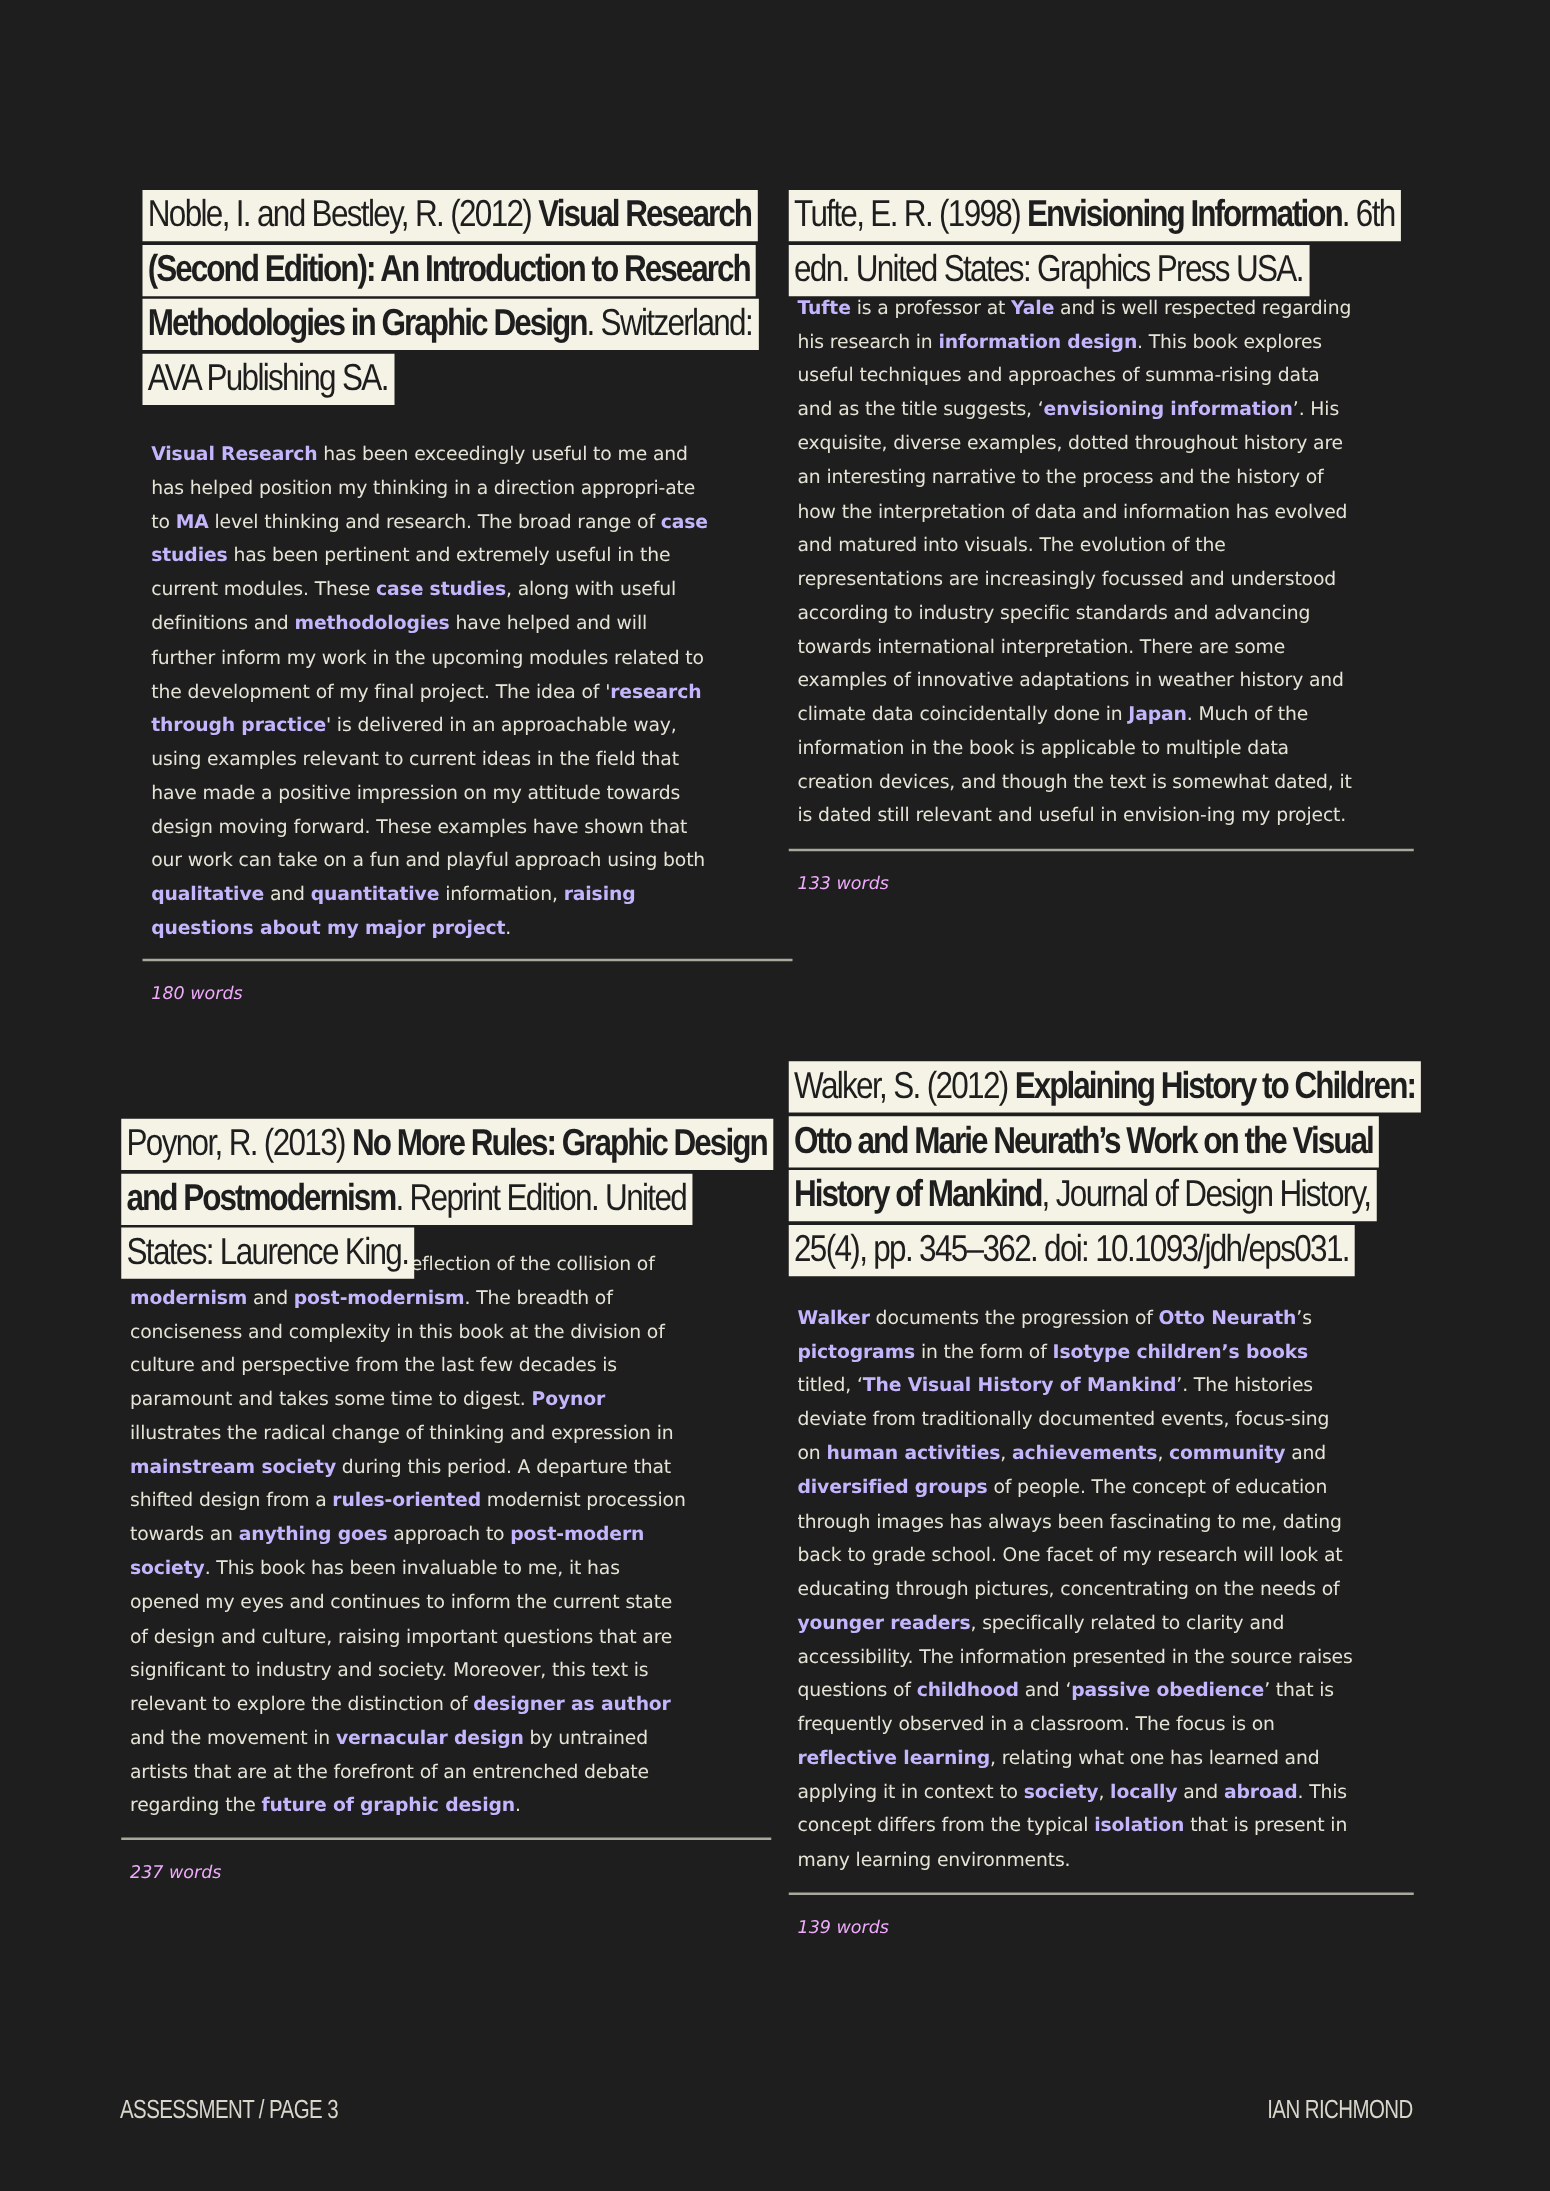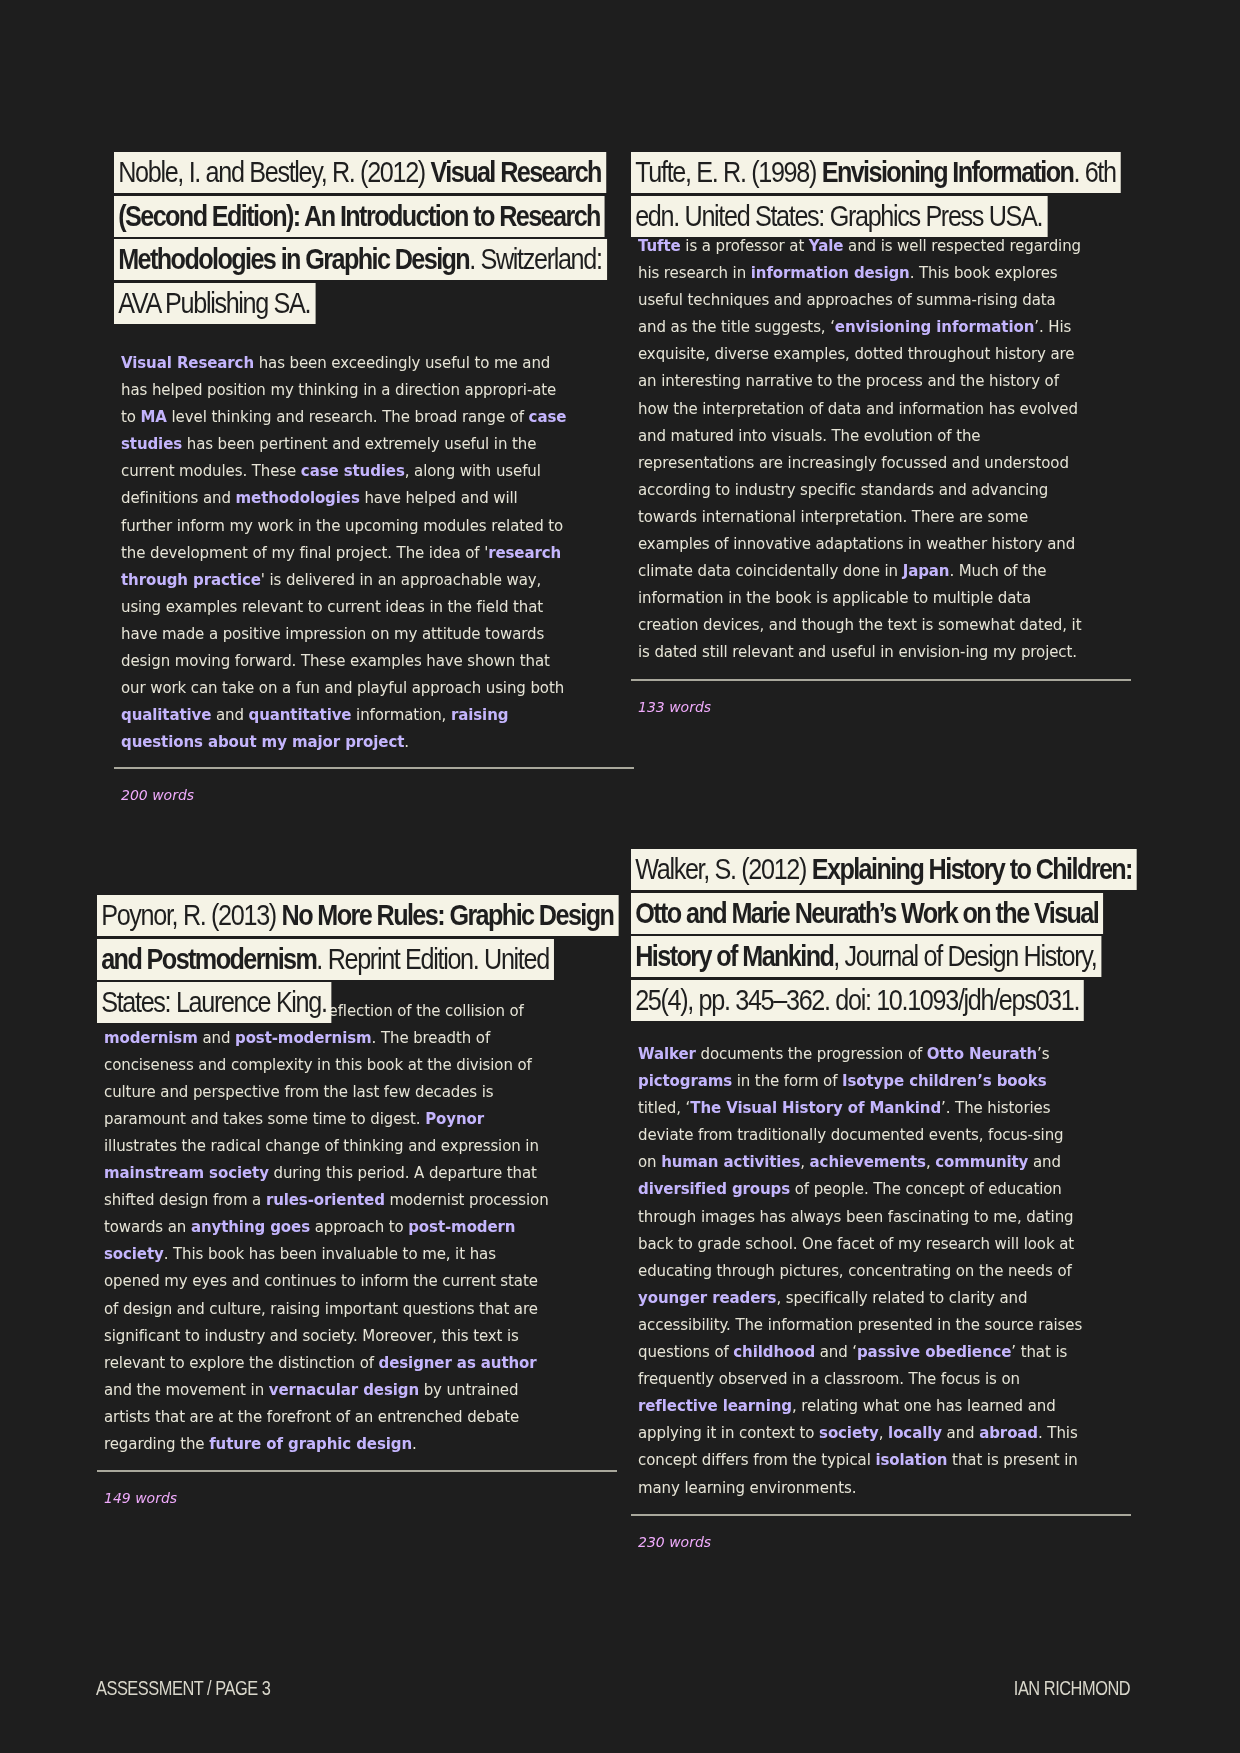--- a/index.html
+++ b/index.html
@@ -80,44 +80,44 @@
 </style>
 </head>
 <body>
 
 <div class="entry" style="left:114px; top:150px; width:530px;">
   <div class="ref-wrap" style="width: 620px; transform: scaleX(0.84); transform-origin: left top; margin-bottom: 0px;">
     <p class="ref"><span class="hl"><span class="n">Noble, I. and Bestley, R. (2012) </span><span class="t">Visual Research (Second Edition): An Introduction to Research Methodologies in Graphic Design</span><span class="n">. Switzerland: AVA Publishing SA.</span></span></p>
   </div>
   <p class="body" style="margin-top:26px; width:450px;"><b>Visual Research</b> has been exceedingly useful to me and has helped position my thinking in a direction appropri-ate to <b>MA</b> level thinking and research. The broad range of <b>case studies</b> has been pertinent and extremely useful in the current modules. These <b>case studies</b>, along with useful definitions and <b>methodologies</b> have helped and will further inform my work in the upcoming modules related to the development of my final project. The idea of '<b>research through practice</b>' is delivered in an approachable way, using examples relevant to current ideas in the field that have made a positive impression on my attitude towards design moving forward. These examples have shown that our work can take on a fun and playful approach using both <b>qualitative</b> and <b>quantitative</b> information, <b>raising questions about my major project</b>.</p>
   <hr class="rule" style="margin-top:11px; width:520px;">
-  <div class="wc" style="margin-top:18px;">200 words</div>
+  <div class="wc" style="margin-top:18px;">180 words</div>
 </div>
 
 <div class="entry" style="left:631px; top:150px; width:510px;">
   <div class="ref-wrap" style="width: 620px; transform: scaleX(0.84); transform-origin: left top; margin-bottom: 0px;">
     <p class="ref"><span class="hl"><span class="n">Tufte, E. R. (1998) </span><span class="t">Envisioning Information</span><span class="n">. 6th edn. United States: Graphics Press USA.</span></span></p>
   </div>
   <p class="body" style="margin-top:-4px; width:445px;"><b>Tufte</b> is a professor at <b>Yale</b> and is well respected regarding his research in <b>information design</b>. This book explores useful techniques and approaches of summa-rising data and as the title suggests, ‘<b>envisioning information</b>’. His exquisite, diverse examples, dotted throughout history are an interesting narrative to the process and the history of how the interpretation of data and information has evolved and matured into visuals. The evolution of the representations are increasingly focussed and understood according to industry specific standards and advancing towards international interpretation. There are some examples of innovative adaptations in weather history and climate data coincidentally done in <b>Japan</b>. Much of the information in the book is applicable to multiple data creation devices, and though the text is somewhat dated, it is dated still relevant and useful in envision-ing my project.</p>
   <hr class="rule" style="margin-top:12px; width:500px;">
   <div class="wc" style="margin-top:18px;">133 words</div>
 </div>
 
 <div class="entry" style="left:97px; top:893px; width:530px;">
   <div class="ref-wrap" style="width: 620px; transform: scaleX(0.84); transform-origin: left top; margin-bottom: 0px;">
     <p class="ref"><span class="hl"><span class="n">Poynor, R. (2013) </span><span class="t">No More Rules: Graphic Design and Postmodernism</span><span class="n">. Reprint Edition. United States: Laurence King.</span></span></p>
   </div>
   <p class="body" style="margin-top:-26px; width:445px;"><b>No More Rules</b> is a seminal reflection of the collision of <b>modernism</b> and <b>post-modernism</b>. The breadth of conciseness and complexity in this book at the division of culture and perspective from the last few decades is paramount and takes some time to digest. <b>Poynor</b> illustrates the radical change of thinking and expression in <b>mainstream society</b> during this period. A departure that shifted design from a <b>rules-oriented</b> modernist procession towards an <b>anything goes</b> approach to <b>post-modern society</b>. This book has been invaluable to me, it has opened my eyes and continues to inform the current state of design and culture, raising important questions that are significant to industry and society. Moreover, this text is relevant to explore the distinction of <b>designer as author</b> and the movement in <b>vernacular design</b> by untrained artists that are at the forefront of an entrenched debate regarding the <b>future of graphic design</b>.</p>
   <hr class="rule" style="margin-top:12px; width:520px;">
-  <div class="wc" style="margin-top:18px;">149 words</div>
+  <div class="wc" style="margin-top:18px;">237 words</div>
 </div>
 
 <div class="entry" style="left:631px; top:847px; width:510px;">
   <div class="ref-wrap" style="width: 620px; transform: scaleX(0.84); transform-origin: left top; margin-bottom: 0px;">
     <p class="ref"><span class="hl"><span class="n">Walker, S. (2012) </span><span class="t">Explaining History to Children: Otto and Marie Neurath’s Work on the Visual History of Mankind</span><span class="n">, Journal of Design History, 25(4), pp. 345–362. doi: 10.1093/jdh/eps031.</span></span></p>
   </div>
   <p class="body" style="margin-top:20px; width:445px;"><b>Walker</b> documents the progression of <b>Otto Neurath</b>’s <b>pictograms</b> in the form of <b>Isotype children’s books</b> titled, ‘<b>The Visual History of Mankind</b>’. The histories deviate from traditionally documented events, focus-sing on <b>human activities</b>, <b>achievements</b>, <b>community</b> and <b>diversified groups</b> of people. The concept of education through images has always been fascinating to me, dating back to grade school. One facet of my research will look at educating through pictures, concentrating on the needs of <b>younger readers</b>, specifically related to clarity and accessibility. The information presented in the source raises questions of <b>childhood</b> and ‘<b>passive obedience</b>’ that is frequently observed in a classroom. The focus is on <b>reflective learning</b>, relating what one has learned and applying it in context to <b>society</b>, <b>locally</b> and <b>abroad</b>. This concept differs from the typical <b>isolation</b> that is present in many learning environments.</p>
   <hr class="rule" style="margin-top:12px; width:500px;">
-  <div class="wc" style="margin-top:18px;">230 words</div>
+  <div class="wc" style="margin-top:18px;">139 words</div>
 </div>
 
 <div class="footer left">ASSESSMENT / PAGE 3</div>
 <div class="footer right">IAN RICHMOND</div>
 
 </body></html>

